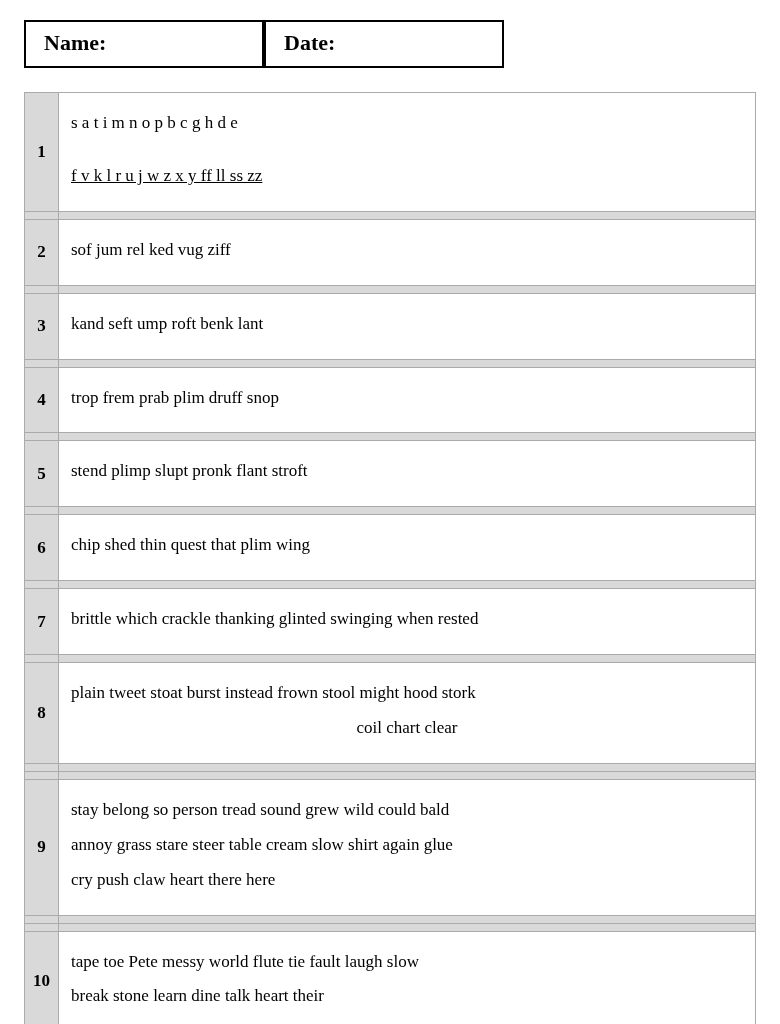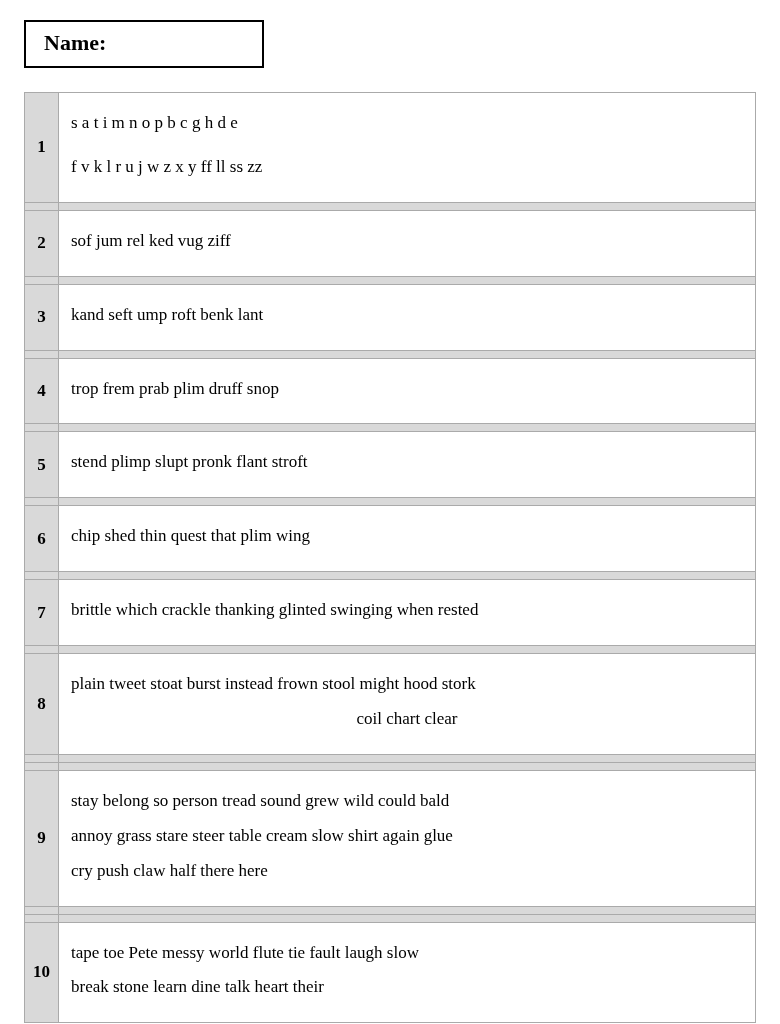--- a/index.html
+++ b/index.html
@@ -65,29 +65,32 @@
       margin-bottom: 4px;
     }
   </style>
 </head>
 <body>
 
 <div class="header-row">
   <div class="header-box">
     <span>Name:</span>
   </div>
+  <div class="header-box">
+    <span>Date:</span>
+  </div>
 </div>
 
 <table>
   <tbody id="table-body">
       <tr>
         <td class="row-num">1</td>
         <td class="row-content">
           <span class="word-line">s  a  t  i  m  n  o  p  b  c  g  h  d  e</span>
-          <span class="word-line" style="margin-top: 15px;">f  v  k  l  r  u  j  w  z  x  y  ff  ll  ss  zz</span>
+          <span class="word-line" style="margin-top: 24px; text-decoration: underline;">f  v  k  l  r  u  j  w  z  x  y  ff  ll  ss  zz</span>
         </td>
       </tr>
       <tr class="spacer-row">
         <td></td>
         <td></td>
       </tr>
       <tr>
         <td class="row-num">2</td>
         <td class="row-content">
           <span class="word-line">sof    jum    rel    ked    vug    ziff</span>
@@ -160,21 +163,21 @@
       </tr>
       <tr class="spacer-row">
         <td></td>
         <td></td>
       </tr>
       <tr>
         <td class="row-num">9</td>
         <td class="row-content">
           <span class="word-line">stay    belong    so    person    tread    sound    grew    wild    could    bald</span>
           <span class="word-line" style="margin-top: 6px;">annoy    grass    stare    steer    table    cream    slow    shirt    again    glue</span>
-          <span class="word-line" style="margin-top: 6px;">cry    push    claw    half    there    here</span>
+          <span class="word-line" style="margin-top: 6px;">cry    push    claw    heart    there    here</span>
         </td>
       </tr>
       <tr class="spacer-row">
         <td></td>
         <td></td>
       </tr>
       <tr class="spacer-row">
         <td></td>
         <td></td>
       </tr>

